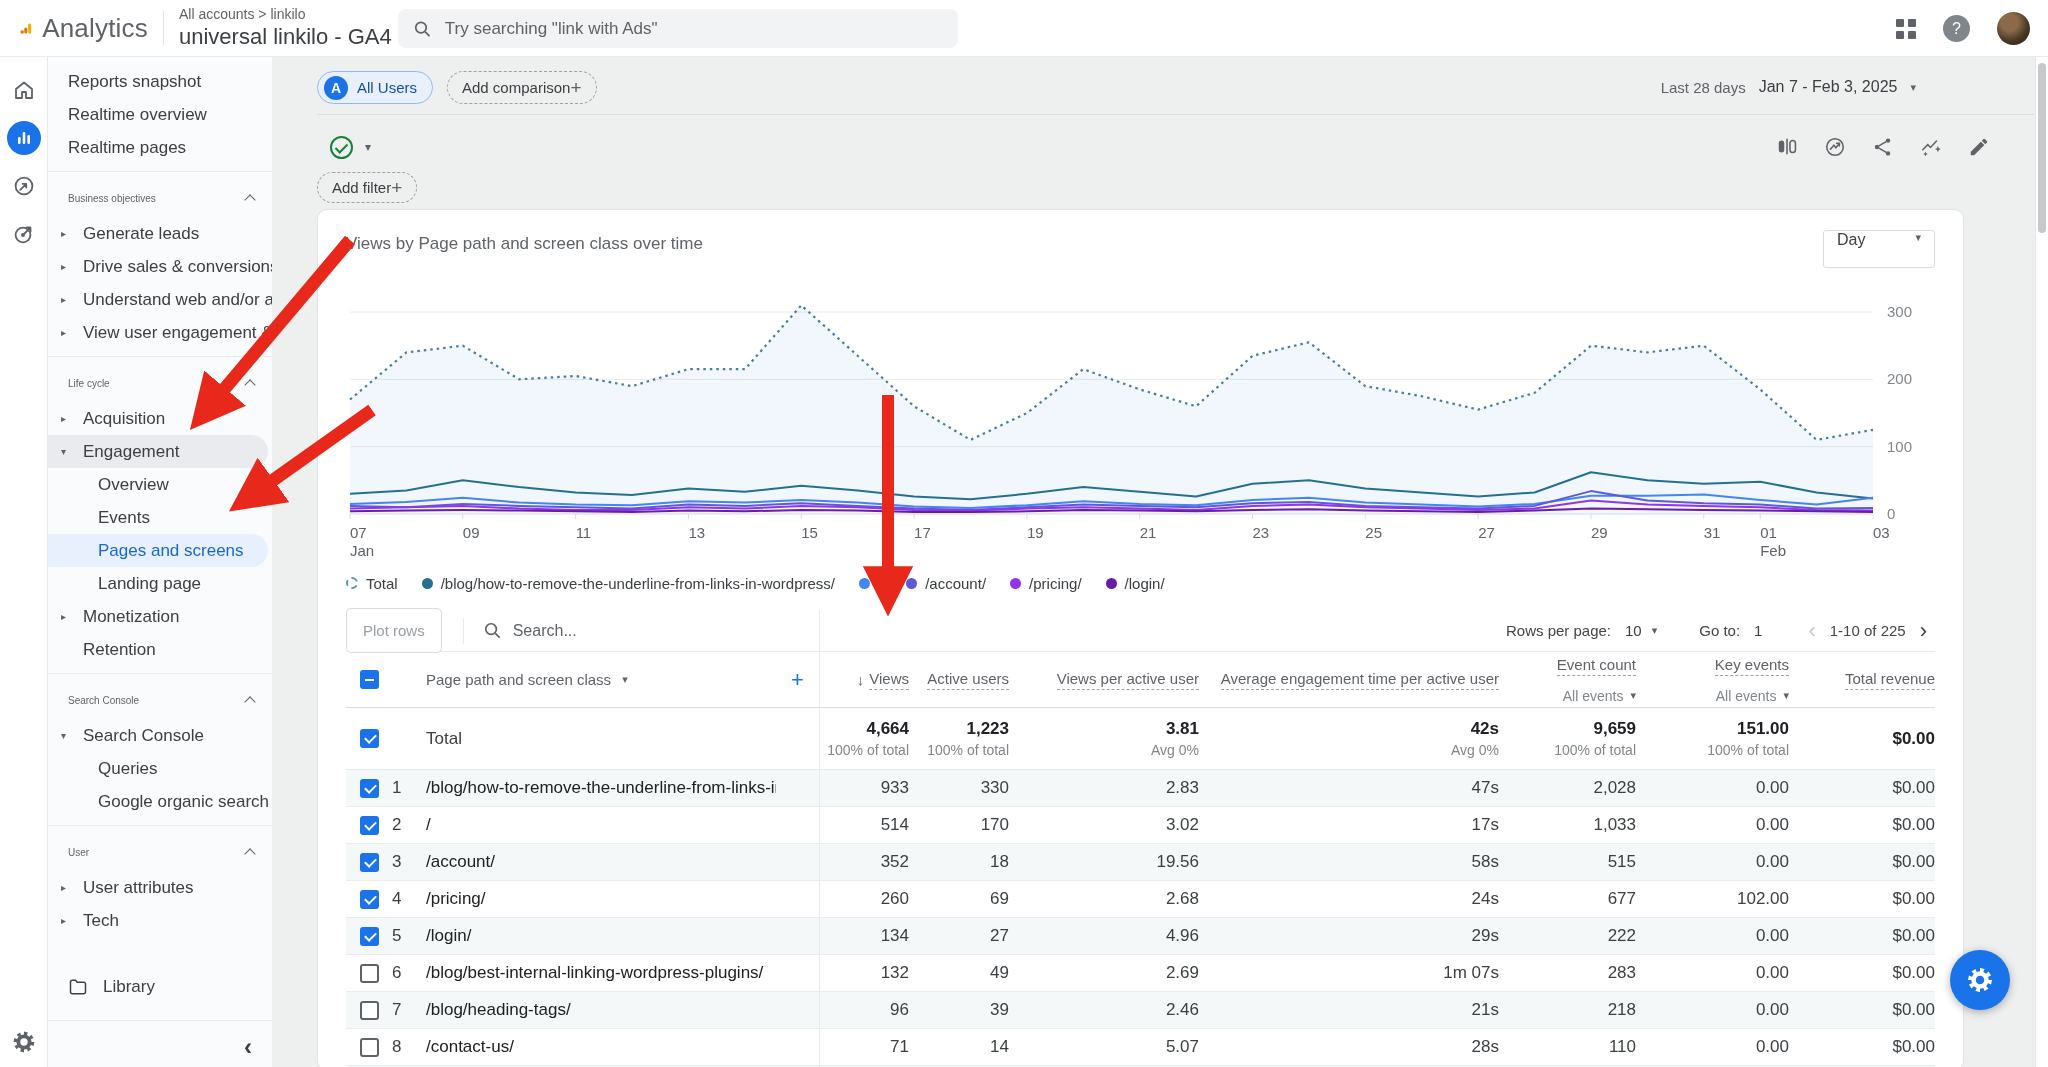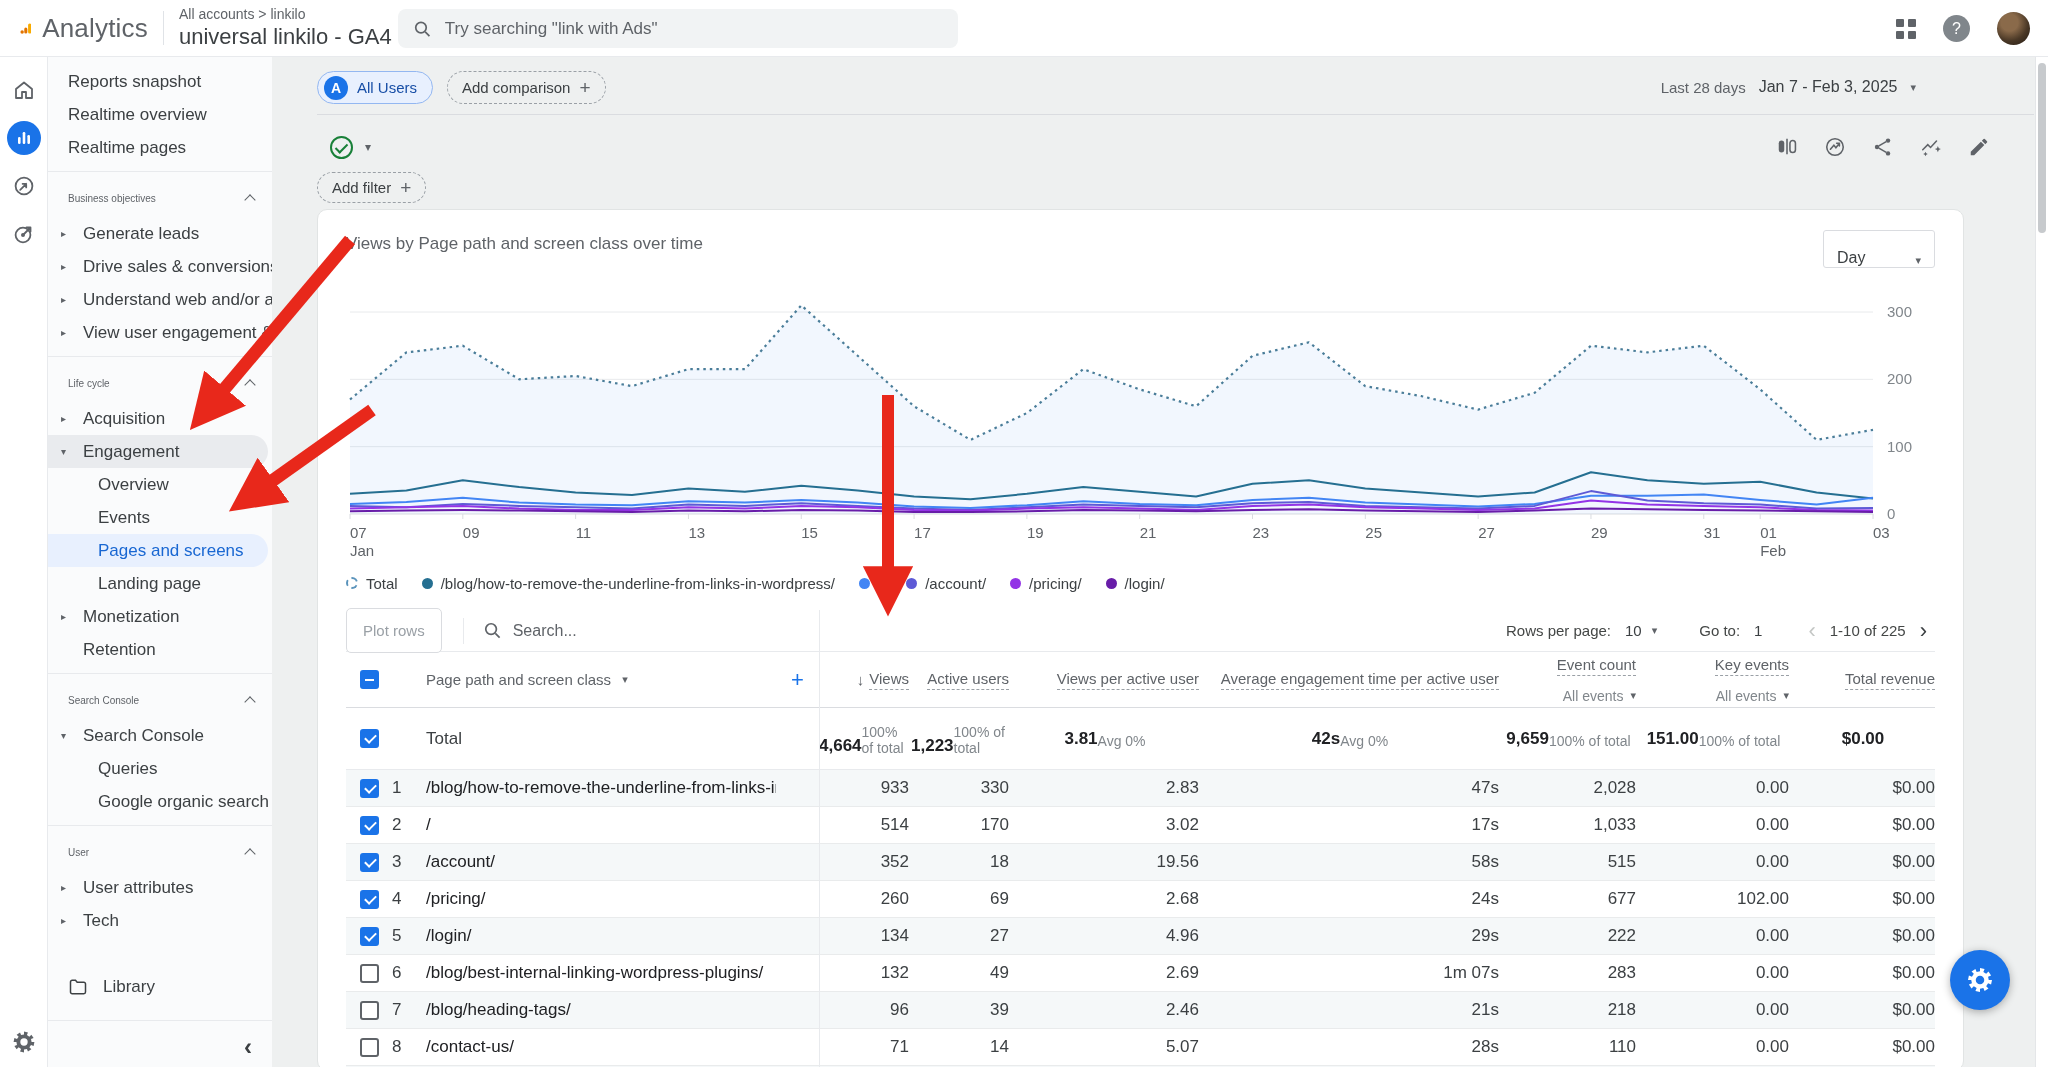--- a/index.html
+++ b/index.html
@@ -48,39 +48,39 @@
   .sb-library{position:absolute;left:0;bottom:62px;width:100%;height:36px;display:flex;align-items:center;gap:15px;padding-left:20px;cursor:pointer}
   .sb-bottom-div{position:absolute;left:0;bottom:46px;width:100%;border-top:1px solid #e8eaed}
   .sb-collapse{position:absolute;right:20px;bottom:6px;font-size:24px;color:#3c4043;cursor:pointer;font-weight:bold}
 
   
   .content{flex:1;background:#eef0f0;padding:14px 0 0 45px;position:relative;overflow:hidden}
   .comparison-row{height:44px;width:1717px;display:flex;align-items:flex-start;border-bottom:1px solid #dadce0;position:relative}
   .pill-users{height:33px;border-radius:18px;background:#e8f0fe;border:1px solid #93b7f1;display:flex;align-items:center;gap:9px;padding:0 15px 0 6px;cursor:pointer}
   .pill-users .abadge{width:24px;height:24px;border-radius:50%;background:#1a73e8;color:#fff;font-size:14px;font-weight:bold;display:flex;align-items:center;justify-content:center}
   .pill-users .ulabel{font-size:15px;color:#174ea6}
-  .pill-dashed{height:33px;margin-left:14px;border-radius:18px;border:1px dashed #9aa0a6;display:flex;align-items:center;gap:9px;padding:0 14px;font-size:15px;color:#3c4043;cursor:pointer;background:transparent}
+  .pill-dashed{height:33px;margin-left:14px;border-radius:18px;border:1px dashed #9aa0a6;display:flex;align-items:center;padding:0 14px;font-size:15px;color:#3c4043;cursor:pointer;background:transparent}
   .plus{font-size:19px;color:#5f6368;line-height:1}
   .date-block{position:absolute;right:118px;top:7px;display:flex;align-items:center;gap:13px;cursor:pointer}
   .date-label{font-size:15px;color:#5f6368}
   .date-value{font-size:16px;color:#3c4043}
   .title-row{margin-top:8px;height:48px;width:1717px;display:flex;align-items:center;position:relative}
   .page-title{font-size:24px;color:#202124;border-bottom:1px dashed #b3b7bb;padding-bottom:4px;cursor:pointer}
   .vbadge{width:23px;height:23px;border-radius:50%;border:2px solid #188038;margin-left:13px;position:relative;flex:none}
   .vbadge::after{content:"";position:absolute;left:6px;top:3px;width:5px;height:10px;border:solid #188038;border-width:0 2px 2px 0;transform:rotate(45deg)}
   .title-caret{margin-left:12px;font-size:12px;color:#5f6368;cursor:pointer}
   .report-icons{position:absolute;right:44px;display:flex;align-items:center;gap:26px}
   .ric{cursor:pointer;display:flex}
   .filter-row{height:32px;display:flex;align-items:center}
 
   
   .card{width:1647px;margin-top:6px;background:#fff;border:1px solid #e1e4e4;border-radius:10px;padding:20px 28px 0;height:862px;overflow:hidden;position:relative}
   .chart-head{height:42px;display:flex;align-items:flex-start;justify-content:space-between}
   .chart-title{font-size:17px;color:#5f6368;padding-top:4px}
-  .day-select{width:112px;height:38px;border:1px solid #dadce0;border-radius:3px;display:flex;align-items:flex-end;justify-content:space-between;padding:0 13px;font-size:16px;color:#3c4043;cursor:pointer}
+  .day-select{width:112px;height:38px;border:1px solid #dadce0;border-radius:3px;display:flex;align-items:flex-start;justify-content:space-between;padding:0 13px;font-size:16px;color:#3c4043;cursor:pointer}
   .legend{height:26px;display:flex;align-items:center;gap:24px;margin-top:2px}
   .leg-item{display:flex;align-items:center;gap:8px;font-size:15px;color:#3c4043;cursor:pointer}
   .leg-dot{width:11px;height:11px;border-radius:50%;flex:none}
   .leg-dot.total{background:transparent;border:2px dashed #5a93bb;width:12px;height:12px}
 
   
   .table-section{margin-top:14px;position:relative}
   .vdiv{position:absolute;left:473px;top:0;bottom:0;border-left:1px solid #e8eaed;z-index:2}
   .controls{height:42px;display:flex;align-items:center;border-bottom:1px solid #e8eaed}
   .plot-btn{height:45px;border:1px solid #dadce0;border-radius:5px;padding:0 16px;font-size:15px;color:#9aa0a6;display:flex;align-items:center;background:#fff;cursor:default}
@@ -104,21 +104,21 @@
   .plus-col{color:#1a73e8;font-size:22px;text-align:center;cursor:pointer}
   .cbc{display:flex;justify-content:center}
   .cb{width:19px;height:19px;border:2px solid #5f6368;border-radius:3px;position:relative;cursor:pointer;background:#fff;flex:none}
   .cb.on{background:#1a73e8;border-color:#1a73e8}
   .cb.on::after{content:"";position:absolute;left:5px;top:1px;width:5px;height:9px;border:solid #fff;border-width:0 2.2px 2.2px 0;transform:rotate(45deg)}
   .cb.ind{background:#1a73e8;border-color:#1a73e8}
   .cb.ind::after{content:"";position:absolute;left:3px;top:6.5px;width:9px;height:2.4px;background:#fff}
   .trow-total{height:62px;border-bottom:1px solid #e8eaed}
   .tv{font-size:17px;font-weight:bold;color:#202124}
   .ts{font-size:14px;color:#80868b;margin-top:3px}
-  .tcell{display:flex;flex-direction:row;align-items:flex-end;justify-content:center;padding-right:2px}
+  .tcell{display:flex;flex-direction:column;align-items:flex-end;justify-content:center;padding-right:2px}
   .total-lbl{font-size:17px;color:#3c4043}
   .trow{height:37px;border-bottom:1px solid #e9ebec;font-size:17px}
   .trow:nth-child(odd){background:#f5f8f9}
   .rnum{color:#3c4043;text-align:left}
   .rpath{color:#202124;white-space:nowrap;overflow:hidden}
   .rval{text-align:right;color:#3c4043;padding-right:2px}
 
   
   .fab{position:absolute;right:38px;bottom:57px;width:60px;height:60px;border-radius:50%;background:#1a73e8;box-shadow:0 2px 8px rgba(0,0,0,.3);display:flex;align-items:center;justify-content:center;cursor:pointer;z-index:20}
   .scroll-gutter{position:absolute;right:0;top:57px;bottom:0;width:13px;background:#fff;border-left:1px solid #e4e6e8;z-index:15}

